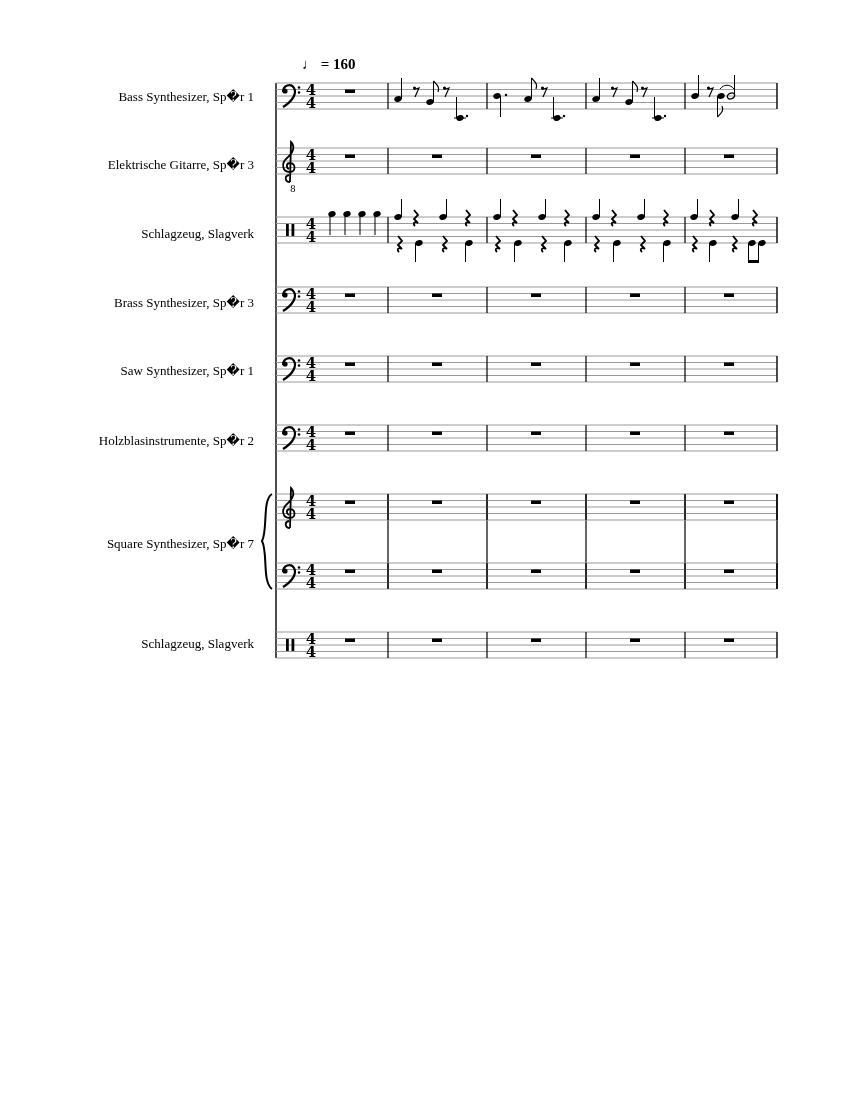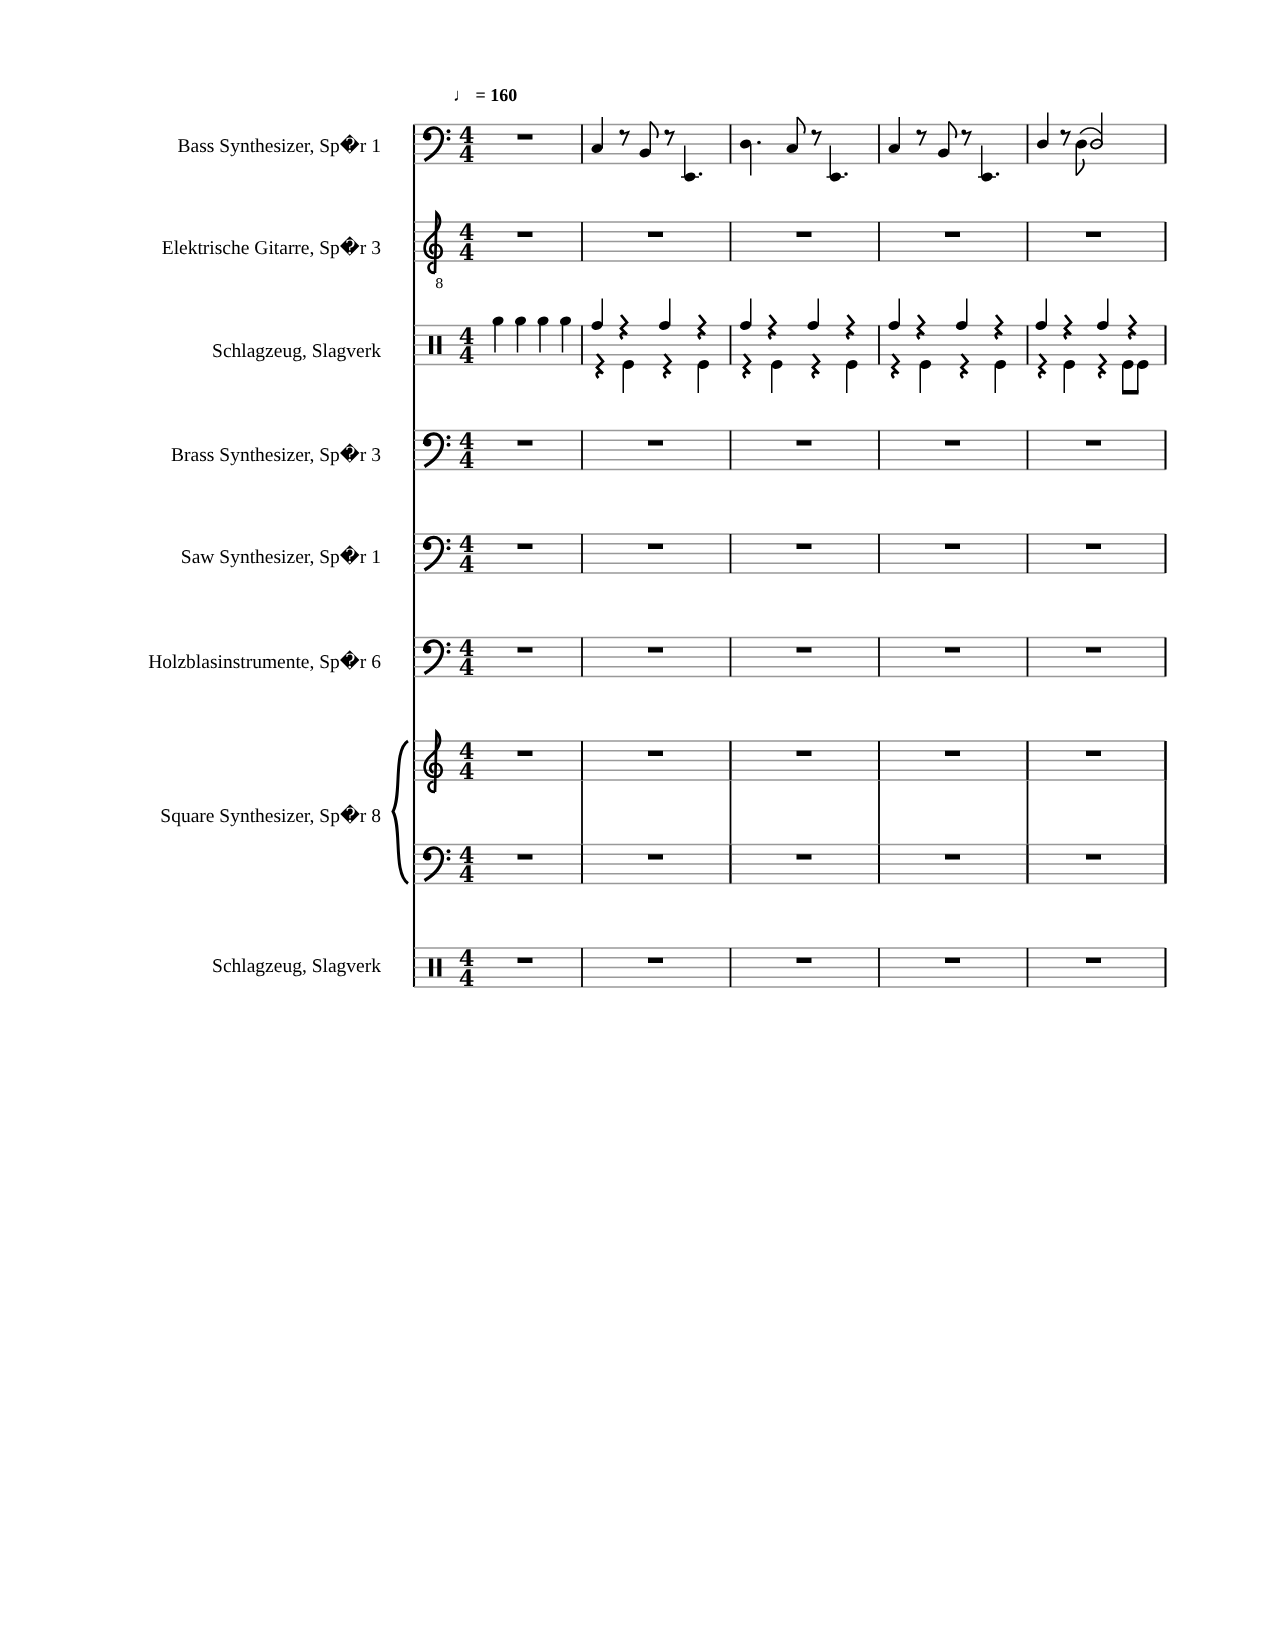--- a/index.html
+++ b/index.html
@@ -1,41 +1,41 @@
 <!DOCTYPE html>
 <html><head>
 <meta charset="utf-8">
 <style>
   html, body { margin: 0; padding: 0; background: #ffffff; }
   body { width: 850px; height: 1100px; position: relative; overflow: hidden;
          font-family: "Liberation Serif", "DejaVu Serif", serif; color: #000; }
   .page { position: absolute; left: 0; top: 0; width: 850px; height: 1100px; }
   .label { position: absolute; right: 596px; font-size: 13px; white-space: nowrap;
            text-align: left; line-height: 1; }
-  .tempo { position: absolute; left: 302px; top: 56px; font-size: 12px; font-weight: bold;
+  .tempo { position: absolute; left: 302px; top: 56px; font-size: 15px; font-weight: bold;
            white-space: nowrap; }
   svg.score { position: absolute; left: 0; top: 0; }
 </style>
 </head>
 <body>
 
 <div class="page">
 
   <div class="tempo">
     <span>♩</span>
     <span>= 160</span>
   </div>
 
   <div class="label" style="top:90px">Bass Synthesizer, Sp�r 1</div>
   <div class="label" style="top:158px">Elektrische Gitarre, Sp�r 3</div>
   <div class="label" style="top:227px">Schlagzeug, Slagverk</div>
   <div class="label" style="top:296px">Brass Synthesizer, Sp�r 3</div>
   <div class="label" style="top:364px">Saw Synthesizer, Sp�r 1</div>
-  <div class="label" style="top:434px">Holzblasinstrumente, Sp�r 6</div>
-  <div class="label" style="top:537px">Square Synthesizer, Sp�r 8</div>
+  <div class="label" style="top:434px">Holzblasinstrumente, Sp�r 2</div>
+  <div class="label" style="top:537px">Square Synthesizer, Sp�r 7</div>
   <div class="label" style="top:637px">Schlagzeug, Slagverk</div>
 
   <svg class="score" width="850" height="1100" viewBox="0 0 850 1100">
     <defs>
       <g id="staff5">
         <line x1="276" y1="0" x2="777" y2="0" stroke="#999" stroke-width="1"></line>
         <line x1="276" y1="6.5" x2="777" y2="6.5" stroke="#999" stroke-width="1"></line>
         <line x1="276" y1="13" x2="777" y2="13" stroke="#999" stroke-width="1"></line>
         <line x1="276" y1="19.5" x2="777" y2="19.5" stroke="#999" stroke-width="1"></line>
         <line x1="276" y1="26" x2="777" y2="26" stroke="#999" stroke-width="1"></line>

